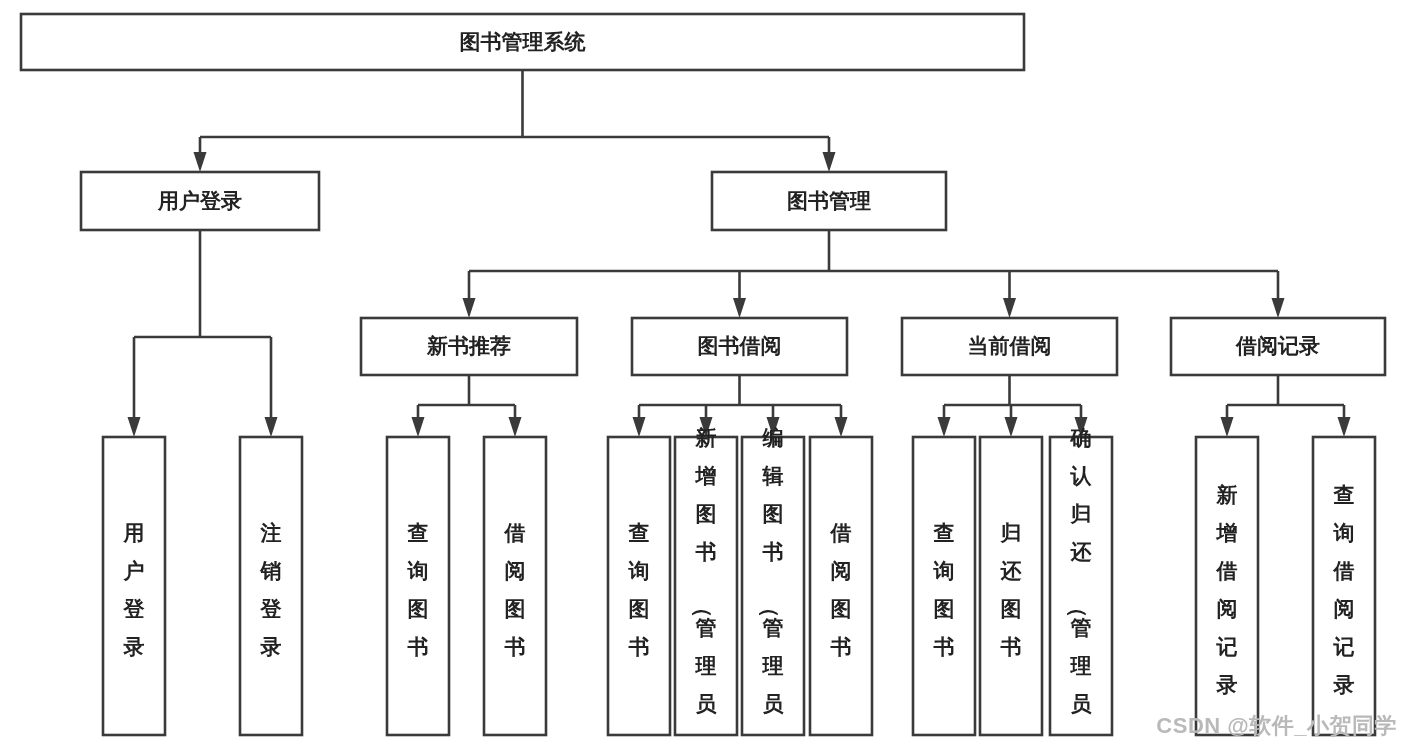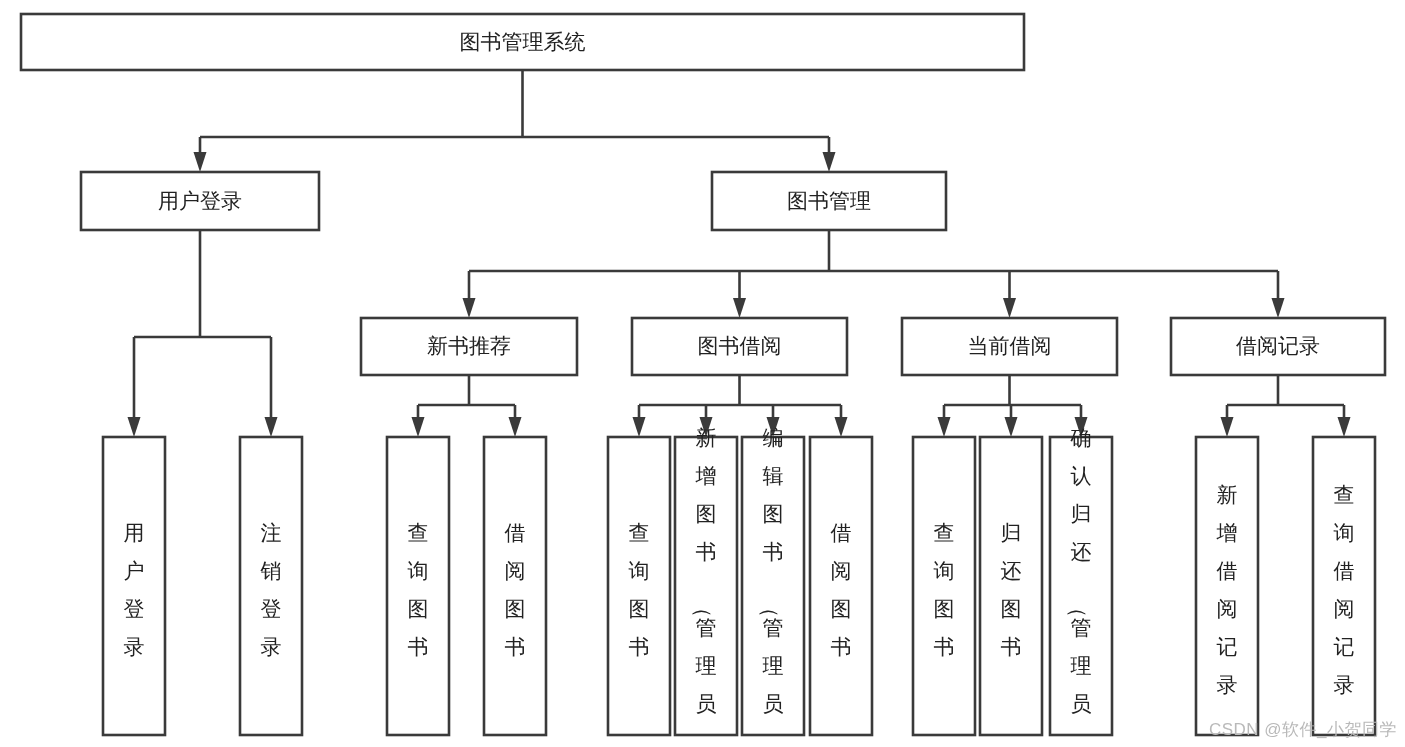--- a/index.html
+++ b/index.html
@@ -12,20 +12,21 @@
     width: 1405px;
     height: 747px;
     font-family: "Liberation Sans", "DejaVu Sans", sans-serif;
     overflow: hidden;
     position: relative;
   }
   #diagram-root {
     position: relative;
     width: 1405px;
     height: 747px;
+    font-weight: bold;
   }
   svg#tree-svg {
     position: absolute;
     left: 0;
     top: 0;
     width: 1405px;
     height: 747px;
     display: block;
   }
   .node-box {
@@ -54,21 +55,21 @@
     font-family: "Liberation Sans", "DejaVu Sans", sans-serif;
     font-size: 21px;
     fill: #222222;
     text-anchor: middle;
   }
   .watermark {
     position: absolute;
     right: 8px;
     bottom: 6px;
     font-family: "Liberation Sans", "DejaVu Sans", sans-serif;
-    font-size: 17px;
+    font-size: 22px;
     color: #b9b9b9;
     letter-spacing: 0.5px;
     white-space: nowrap;
     user-select: none;
     text-align: right;
   }
 </style>
 </head>
 <body>
 

